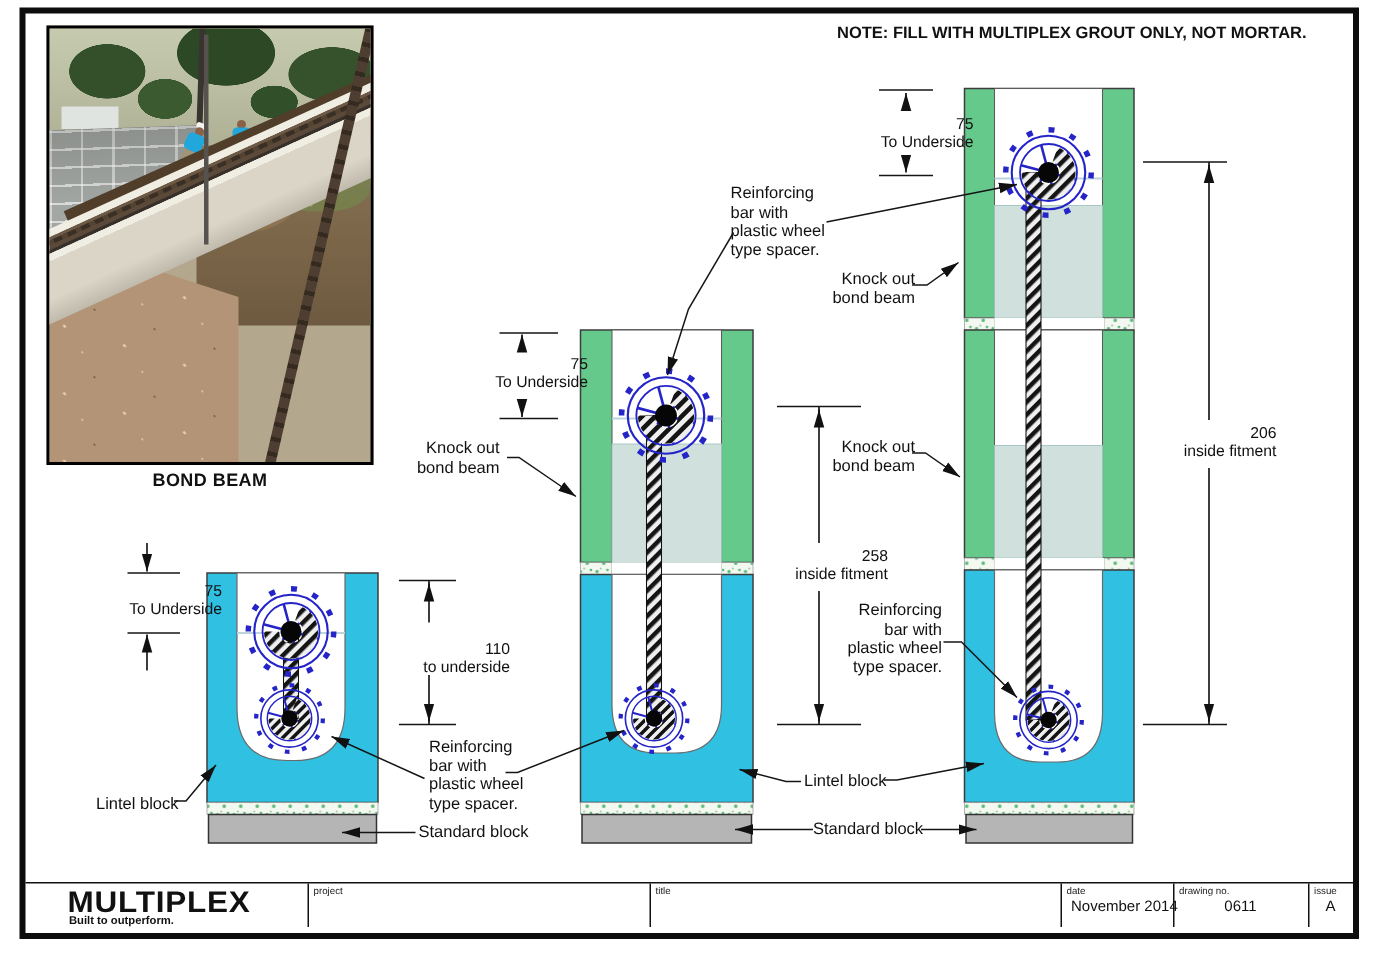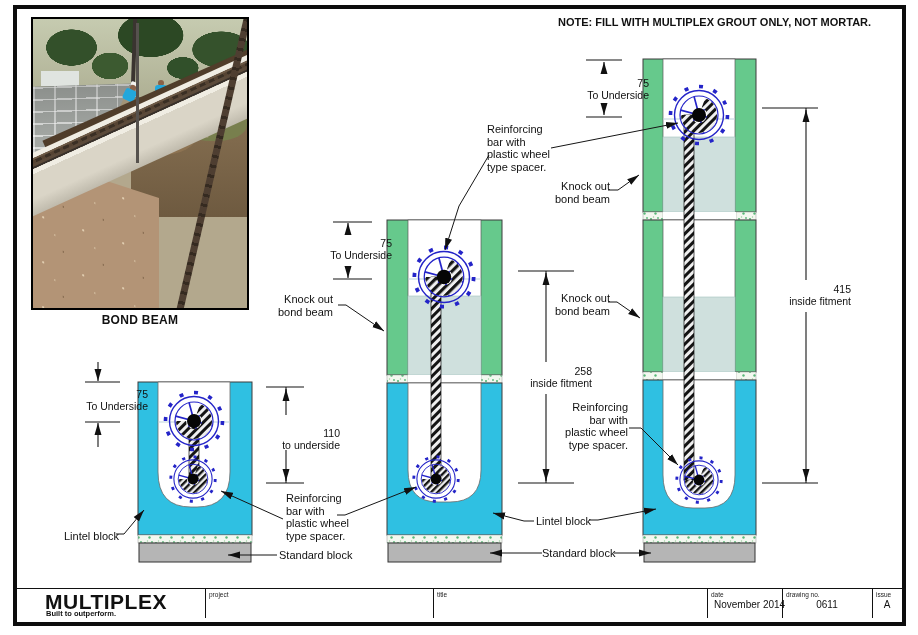--- a/index.html
+++ b/index.html
@@ -247,21 +247,21 @@
 <div class="dim" style="left:58px;top:388px;width:90px">75
 To Underside</div>
 <div class="dim" style="left:302px;top:237px;width:90px">75
 To Underside</div>
 <div class="dim" style="left:559px;top:77px;width:90px">75
 To Underside</div>
 <div class="dim" style="left:250px;top:427px;width:90px">110
 to underside</div>
 <div class="dim" style="left:502px;top:365px;width:90px">258
 inside fitment</div>
-<div class="dim" style="left:761px;top:283px;width:90px">415
+<div class="dim" style="left:761px;top:283px;width:90px">206
 inside fitment</div>
 
 <div class="lbl" style="left:487px;top:123px">Reinforcing
 bar with
 plastic wheel
 type spacer.</div>
 <div class="lbl" style="left:286px;top:492px">Reinforcing
 bar with
 plastic wheel
 type spacer.</div>

